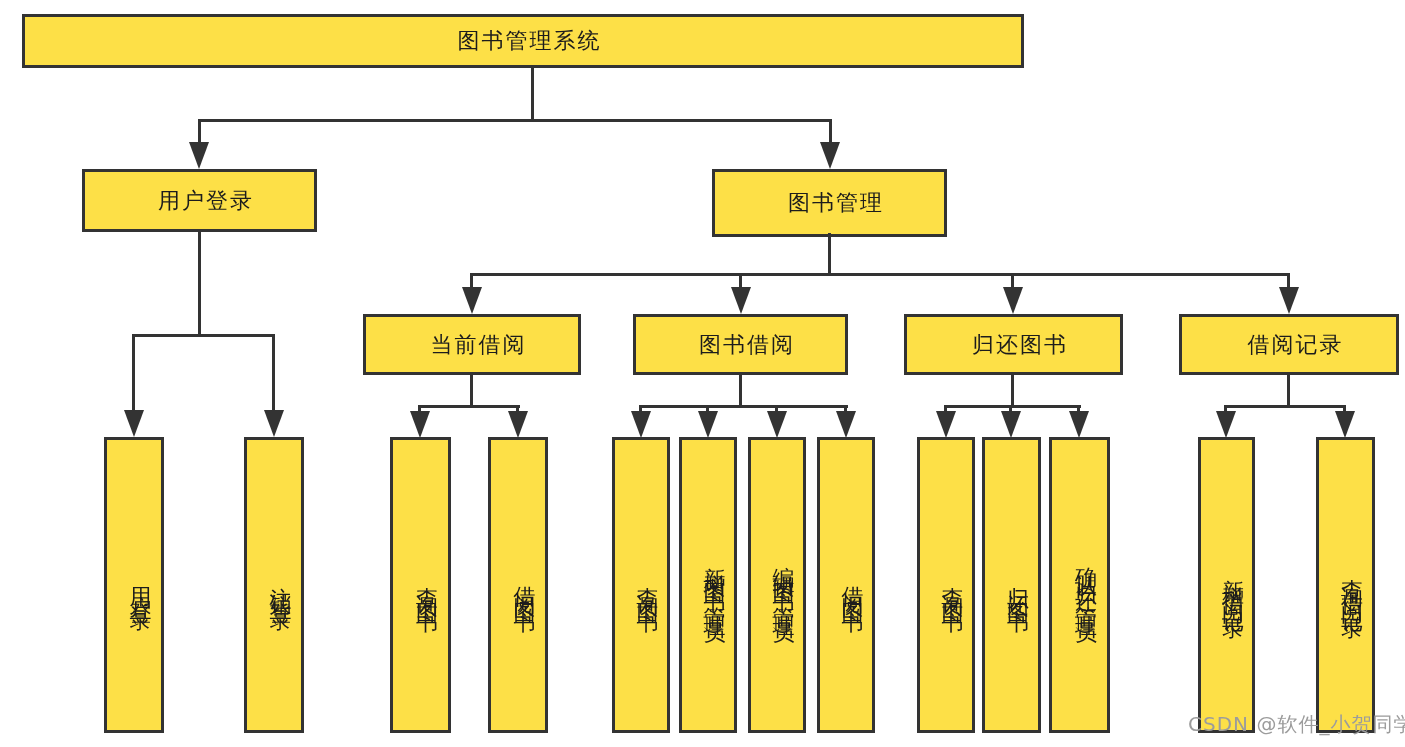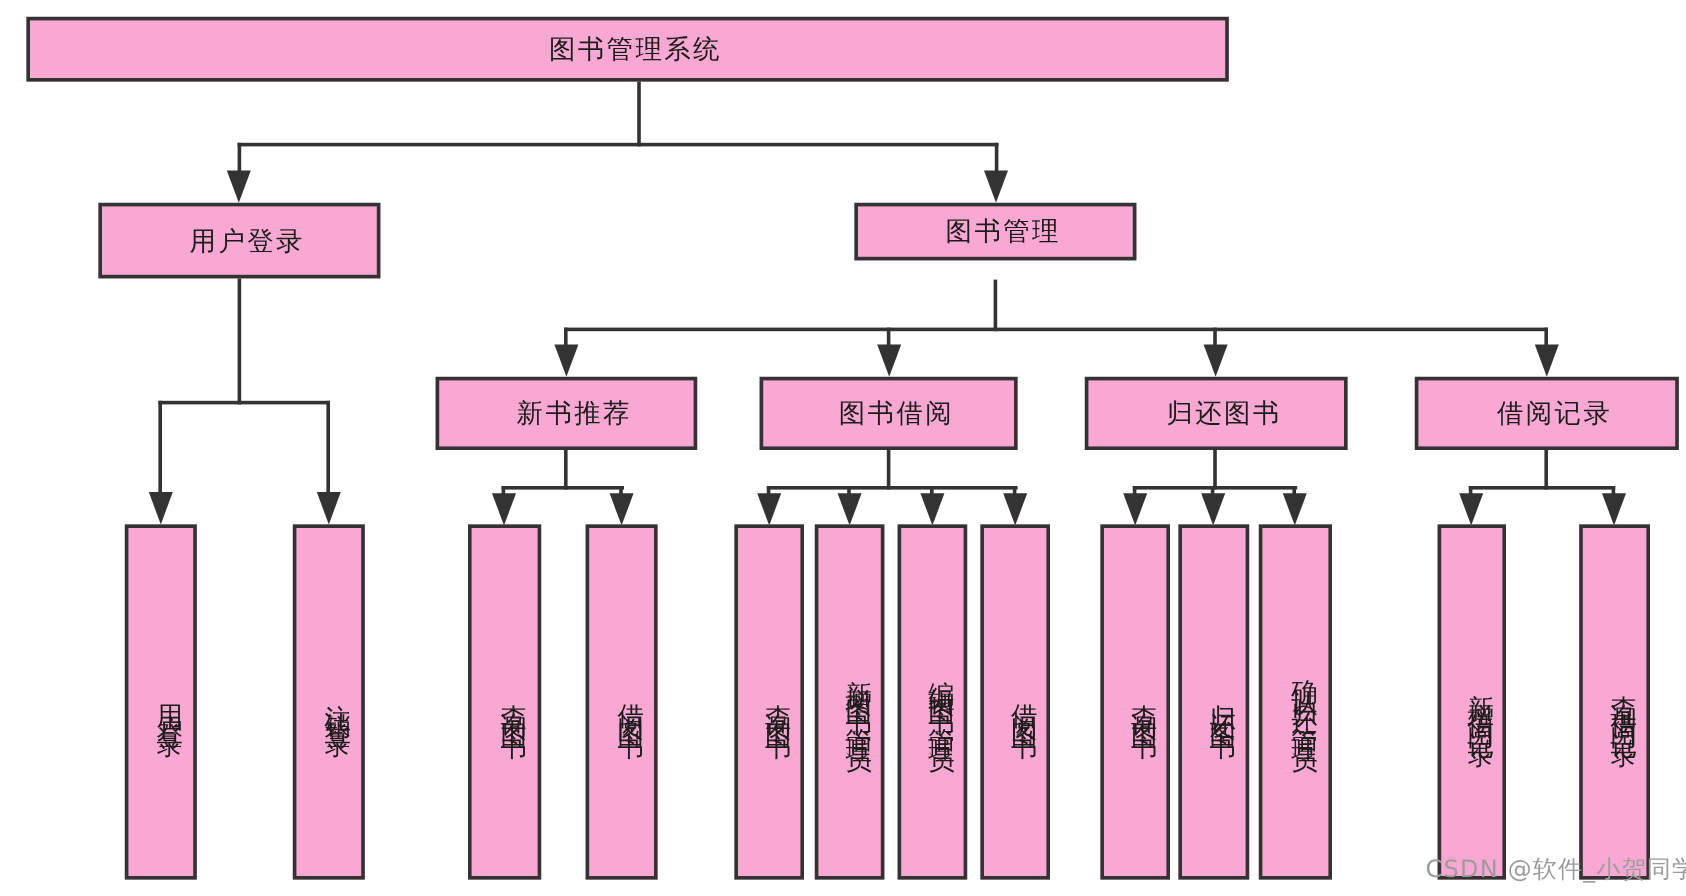--- a/index.html
+++ b/index.html
@@ -1,21 +1,21 @@
 <!DOCTYPE html>
 <html><head>
 <meta charset="utf-8">
 <style>
   html,body{margin:0;padding:0;background:#ffffff;}
   .stage{
     position:relative;width:1405px;height:747px;background:#ffffff;overflow:hidden;
     font-family:"DejaVu Sans","Liberation Sans",sans-serif;color:#1c1c1c;
   }
   .box{
-    position:absolute;box-sizing:border-box;border:3px solid #333333;background:#f9a8d4;
+    position:absolute;box-sizing:border-box;border:3px solid #333333;background:#fde047;
     display:flex;align-items:center;justify-content:center;text-align:center;padding-left:13px;
   }
   .hbox{font-size:22px;letter-spacing:2px;}
   .vbox{writing-mode:vertical-rl;text-orientation:mixed;font-size:22px;letter-spacing:8px;line-height:1;}
   .vline{position:absolute;width:3px;background:#333333;}
   .hline{position:absolute;height:3px;background:#333333;}
   .arrow{position:absolute;width:0;height:0;border-left:10px solid transparent;border-right:10px solid transparent;border-top:27px solid #333333;}
   .watermark{position:absolute;left:1188px;top:711px;font-size:20px;color:#9c9c9c;letter-spacing:1px;white-space:nowrap;z-index:5;}
 </style>
 </head>
@@ -30,21 +30,21 @@
   <div class="vline" style="left:531px;top:68px;height:54px;"></div>
   <div class="hline" style="left:198px;top:119px;width:634px;"></div>
   <div class="vline" style="left:198px;top:119px;height:24px;"></div>
   <div class="arrow" style="left:189px;top:142px;"></div>
   <div class="vline" style="left:829px;top:119px;height:24px;"></div>
   <div class="arrow" style="left:820px;top:142px;"></div>
 
   <div class="box hbox" style="left:82px;top:169px;width:235px;height:63px;">
     <span>用户登录</span>
   </div>
-  <div class="box hbox" style="left:712px;top:169px;width:235px;height:48px;">
+  <div class="box hbox" style="left:712px;top:169px;width:235px;height:68px;">
     <span>图书管理</span>
   </div>
 
   <div class="vline" style="left:198px;top:232px;height:105px;"></div>
   <div class="hline" style="left:132px;top:334px;width:143px;"></div>
   <div class="vline" style="left:132px;top:334px;height:78px;"></div>
   <div class="arrow" style="left:124px;top:410px;"></div>
   <div class="vline" style="left:272px;top:334px;height:78px;"></div>
   <div class="arrow" style="left:264px;top:410px;"></div>
 
@@ -53,21 +53,21 @@
   <div class="vline" style="left:470px;top:273px;height:17px;"></div>
   <div class="arrow" style="left:462px;top:287px;"></div>
   <div class="vline" style="left:739px;top:273px;height:17px;"></div>
   <div class="arrow" style="left:731px;top:287px;"></div>
   <div class="vline" style="left:1011px;top:273px;height:17px;"></div>
   <div class="arrow" style="left:1003px;top:287px;"></div>
   <div class="vline" style="left:1287px;top:273px;height:17px;"></div>
   <div class="arrow" style="left:1279px;top:287px;"></div>
 
   <div class="box hbox" style="left:363px;top:314px;width:218px;height:61px;">
-    <span>新书推荐</span>
+    <span>当前借阅</span>
   </div>
   <div class="box hbox" style="left:633px;top:314px;width:215px;height:61px;">
     <span>图书借阅</span>
   </div>
   <div class="box hbox" style="left:904px;top:314px;width:219px;height:61px;">
     <span>归还图书</span>
   </div>
   <div class="box hbox" style="left:1179px;top:314px;width:220px;height:61px;">
     <span>借阅记录</span>
   </div>

